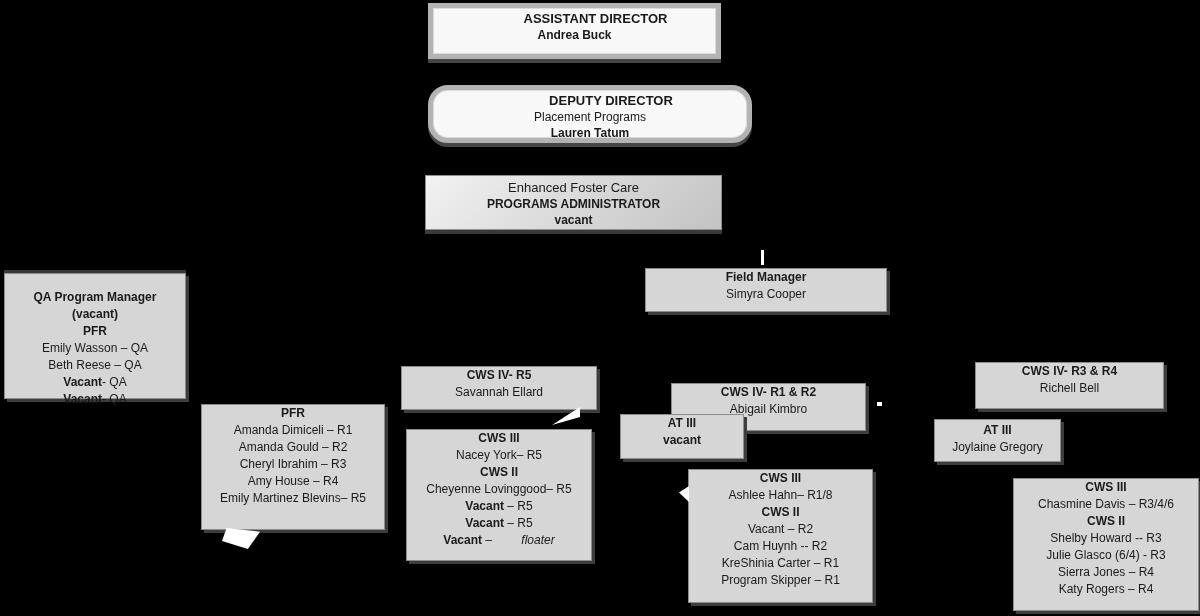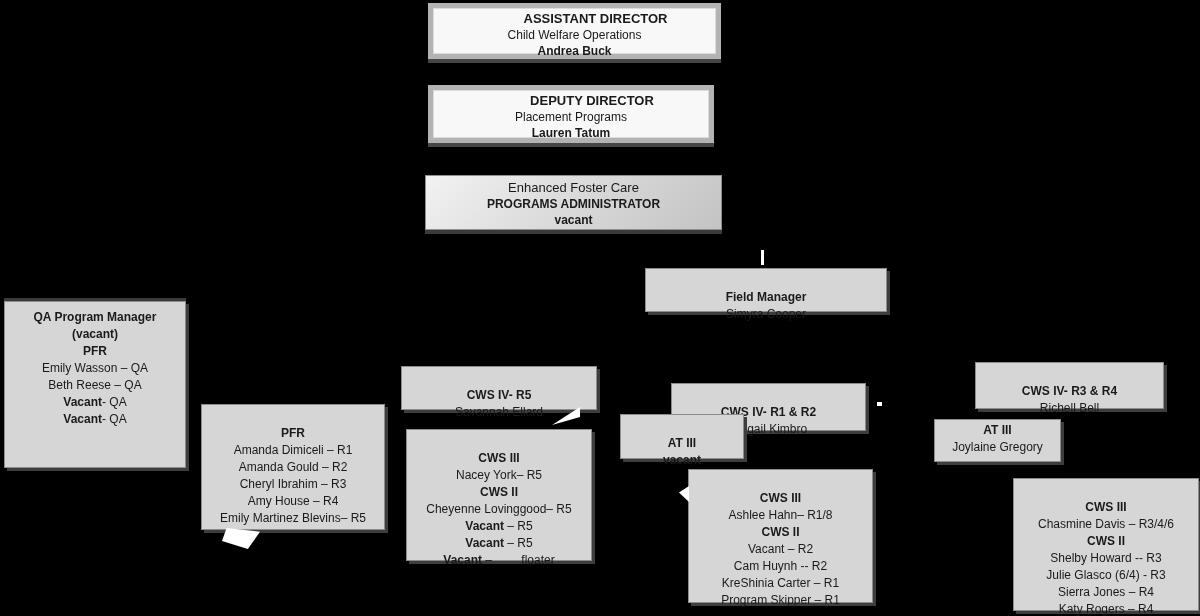--- a/index.html
+++ b/index.html
@@ -43,57 +43,56 @@
     box-shadow: 0 4px 0 0 #3a3a3a;
     padding-top: 4px;
   }
   .box-gradient .line { line-height: 16px; }
   .box-gradient .line:first-child { font-size: 13px; }
   
   .box-flat {
     background: #d6d6d6;
     border: 1px solid #8c8c8c;
     box-shadow: 3px 3px 0 0 #3d3d3d;
-    padding-top: 20px;
+    padding-top: 0;
   }
   .box-flat.shadow-top {
     box-shadow: 0 -3px 0 0 #3a3a3a, 3px 3px 0 0 #3d3d3d;
   }
   .artifact {
     position: absolute;
     background: #ffffff;
   }
   .tri-1 { clip-path: polygon(100% 0, 0 100%, 100% 55%); }
   .tri-2 { clip-path: polygon(0 40%, 100% 0, 100% 100%); }
   .quad-1 { clip-path: polygon(12% 0, 100% 18%, 68% 100%, 0 62%); }
 </style>
 </head>
 <body>
 
 <div id="canvas">
 
   <div class="org-box box-frame" style="left:428px; top:3px; width:293px; height:56px;">
       <div class="line"><span style="font-weight: bold;">ASSISTANT DIRECTOR</span></div>
-      <div class="line"><span>Child Welfare Operations</span></div>
       <div class="line"><span style="font-weight: bold; margin-top: 32px;">Andrea Buck</span></div>
     </div>
 
-  <div class="org-box box-frame" style="left:428px; top:85px; width:286px; height:58px;">
+  <div class="org-box box-frame" style="left:428px; top:85px; width:324px; height:58px;border-radius:20px;">
       <div class="line"><span style="font-weight: bold;">DEPUTY DIRECTOR</span></div>
       <div class="line"><span>Placement Programs</span></div>
       <div class="line"><span style="font-weight: bold;">Lauren Tatum</span></div>
     </div>
 
   <div class="org-box box-gradient" style="left:425px; top:175px; width:297px; height:55px;">
       <div class="line"><span>Enhanced Foster Care</span></div>
       <div class="line"><span style="font-weight: bold;">PROGRAMS ADMINISTRATOR</span></div>
       <div class="line"><span style="font-weight: bold;">vacant</span></div>
     </div>
 
-  <div class="org-box box-flat shadow-top" style="left:4px; top:273px; width:182px; height:167px; padding-top:7px;margin-top:28px;">
+  <div class="org-box box-flat shadow-top" style="left:4px; top:273px; width:182px; height:126px; padding-top:15px;">
       <div class="line"><span style="font-weight: bold;">QA Program Manager</span></div>
       <div class="line"><span style="font-weight: bold;">(vacant)</span></div>
       <div class="line"><span style="font-weight: bold;">PFR</span></div>
       <div class="line"><span>Emily Wasson – QA</span></div>
       <div class="line"><span>Beth Reese – QA</span></div>
       <div class="line"><span style="font-weight: bold;">Vacant</span><span>- QA</span></div>
       <div class="line"><span style="font-weight: bold;">Vacant</span><span>- QA</span></div>
     </div>
 
   <div class="org-box box-flat" style="left:645px; top:268px; width:242px; height:44px;">
@@ -135,21 +134,21 @@
       <div class="line"><span>Emily Martinez Blevins– R5</span></div>
     </div>
 
   <div class="org-box box-flat" style="left:406px; top:429px; width:186px; height:132px;">
       <div class="line"><span style="font-weight: bold;">CWS III</span></div>
       <div class="line"><span>Nacey York– R5</span></div>
       <div class="line"><span style="font-weight: bold;">CWS II</span></div>
       <div class="line"><span>Cheyenne Lovinggood– R5</span></div>
       <div class="line"><span style="font-weight: bold;">Vacant</span><span> – R5</span></div>
       <div class="line"><span style="font-weight: bold;">Vacant</span><span> – R5</span></div>
-      <div class="line"><span style="font-weight: bold;">Vacant</span><span> – </span><span style=" margin-left: 26px;">floater</span></div>
+      <div class="line"><span style="font-weight: bold;">Vacant</span><span> – </span><span style="font-style: italic; margin-left: 26px;">floater</span></div>
     </div>
 
   <div class="org-box box-flat" style="left:688px; top:469px; width:185px; height:134px;">
       <div class="line"><span style="font-weight: bold;">CWS III</span></div>
       <div class="line"><span>Ashlee Hahn– R1/8</span></div>
       <div class="line"><span style="font-weight: bold;">CWS II</span></div>
       <div class="line"><span>Vacant – R2</span></div>
       <div class="line"><span>Cam Huynh -- R2</span></div>
       <div class="line"><span>KreShinia Carter – R1</span></div>
       <div class="line"><span>Program Skipper – R1</span></div>

